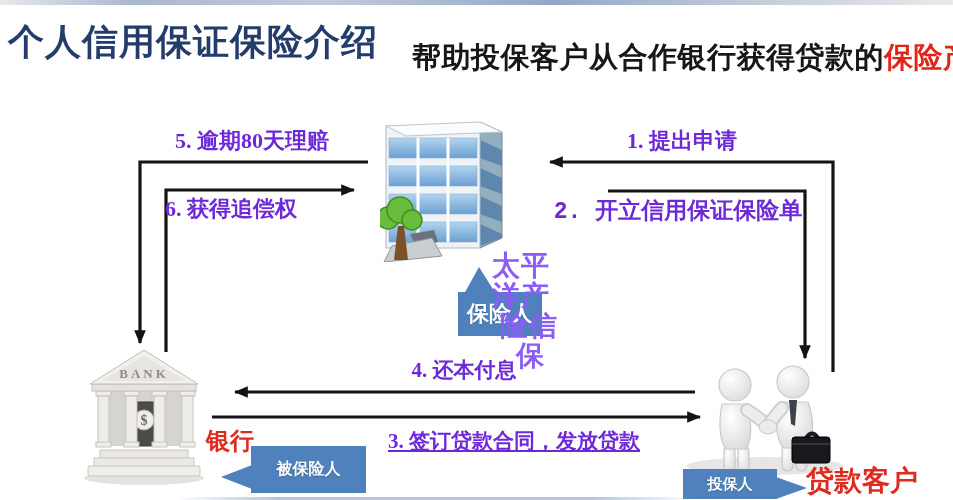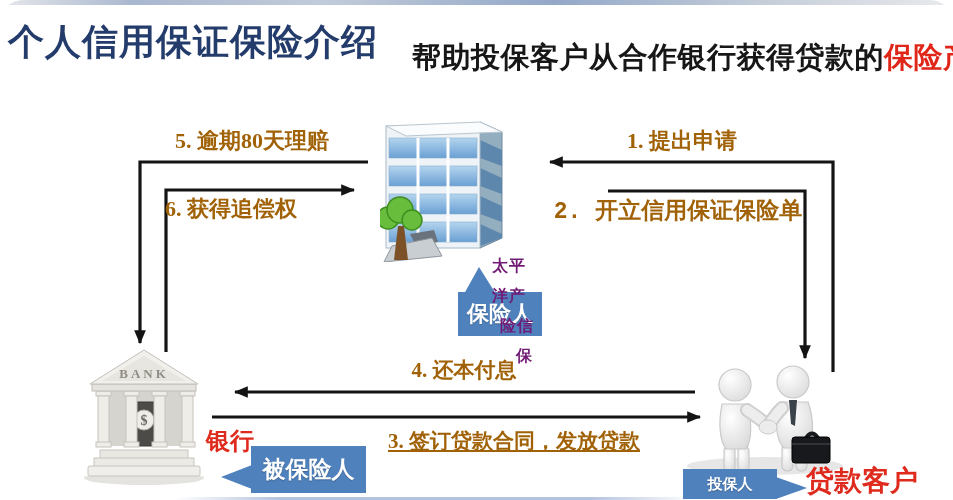--- a/index.html
+++ b/index.html
@@ -1,18 +1,18 @@
 <!DOCTYPE html>
 <html><head>
 <meta charset="utf-8">
 <style>
   html,body{margin:0;padding:0;background:#ffffff;}
   .stage{
     position:relative;width:953px;height:500px;background:#ffffff;
-    overflow:hidden;font-family:"Liberation Sans",sans-serif;border-radius:23px;
+    overflow:hidden;font-family:"Liberation Sans",sans-serif;
   }
   .topbar{
     position:absolute;left:0;top:0;width:953px;height:5px;
     background:linear-gradient(90deg,#e6e8eb 0%,#a9b7cf 14%,#c2cbd9 34%,#93a8c8 58%,#c9d0da 82%,#e8eaed 100%);
   }
   .bottombar{
     position:absolute;left:175px;bottom:0;width:520px;height:3px;
     background:linear-gradient(90deg,rgba(181,196,222,0),#b5c4de 20%,#b5c4de 80%,rgba(181,196,222,0));
   }
   .title{
@@ -20,54 +20,54 @@
     font-size:36px;font-weight:bold;color:#243c6c;letter-spacing:1px;white-space:nowrap;
   }
   .subtitle{
     position:absolute;left:412px;top:38px;
     font-size:29px;font-weight:bold;color:#171717;white-space:nowrap;letter-spacing:0.5px;
   }
   .subtitle .red{color:#e02619;}
   .arrows{position:absolute;left:0;top:0;}
   .step{
     position:absolute;transform:translateX(-50%);
-    font-family:"Liberation Serif",serif;font-weight:bold;color:#a16207;white-space:nowrap;
+    font-family:"Liberation Serif",serif;font-weight:bold;color:#6d28d9;white-space:nowrap;
   }
   .s1,.s5,.s6{font-size:22px;}
   .s2{font-size:23px;font-family:Liberation Mono, monospace;}
   .s3,.s4{font-size:21px;}
   .banner{
     position:absolute;background:#4f81bd;color:#ffffff;font-weight:bold;
     display:flex;align-items:center;justify-content:center;white-space:nowrap;
     text-shadow:0 1px 1px rgba(0,0,0,0.25);
   }
   .banner-insurer{left:458px;top:292px;width:84px;height:44px;font-size:22px;}
   .tri-up{
     position:absolute;left:464px;top:267px;width:0;height:0;
     border-left:15px solid transparent;border-right:17px solid transparent;
     border-bottom:27px solid #4f81bd;
   }
-  .banner-bank{left:251px;top:446px;width:115px;height:47px;font-size:23px;}
+  .banner-bank{left:251px;top:446px;width:115px;height:47px;font-size:16px;}
   .tri-left{
     position:absolute;left:221px;top:465px;width:0;height:0;
     border-top:12px solid transparent;border-bottom:12px solid transparent;
     border-right:31px solid #4f81bd;
   }
   .banner-customer{left:683px;top:469px;width:94px;height:30px;font-size:15px;}
   .tri-right{
     position:absolute;left:776px;top:477px;width:0;height:0;
     border-top:11px solid transparent;border-bottom:11px solid transparent;
     border-left:31px solid #4f81bd;
   }
   .redlabel{position:absolute;color:#df2a1e;font-weight:bold;white-space:nowrap;}
   .label-bank{left:206px;top:425px;font-size:24px;}
   .label-customer{left:806px;top:462px;font-size:28px;}
   .brand{
-    position:absolute;left:492px;top:251px;color:#701a75;font-weight:bold;
-    font-size:16px;line-height:30px;letter-spacing:1px;z-index:5;
+    position:absolute;left:492px;top:251px;color:#8b5cf6;font-weight:bold;
+    font-size:28px;line-height:30px;letter-spacing:1px;z-index:5;
   }
   .brand .r3{margin-left:8px;}
   .brand .r4{margin-left:24px;}
   .icon-abs{position:absolute;}
 </style>
 </head>
 <body>
 
 <div class="stage">
 

